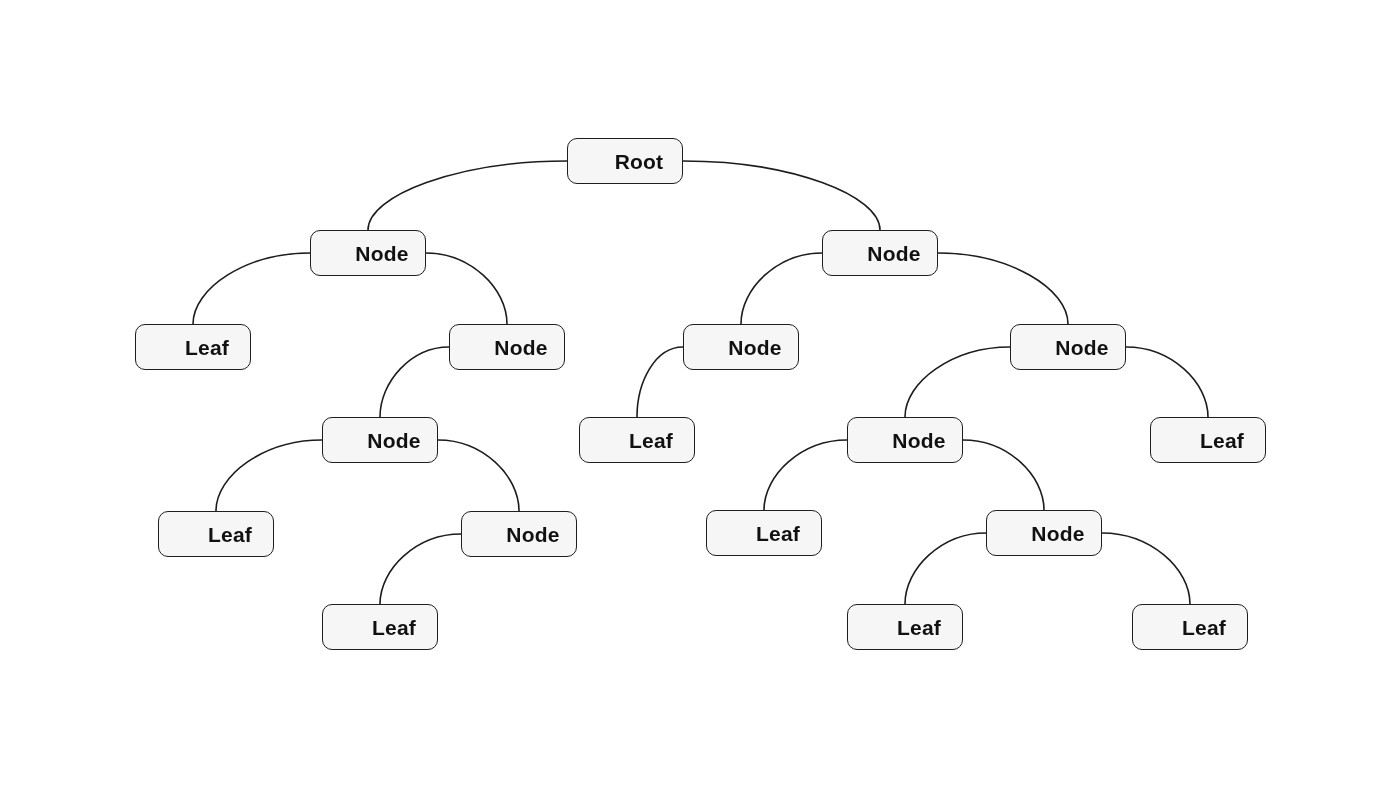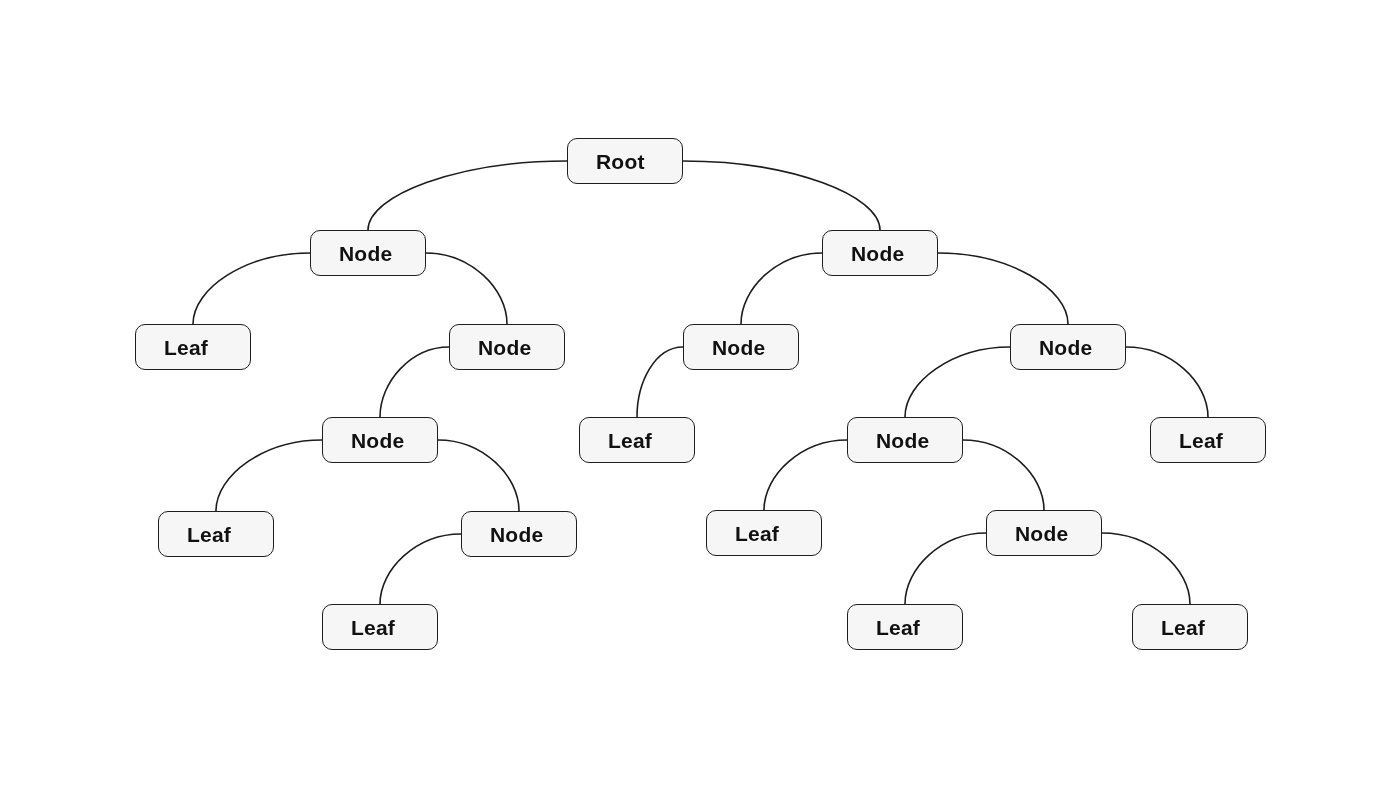--- a/index.html
+++ b/index.html
@@ -21,20 +21,21 @@
     top: 0;
     width: 1400px;
     height: 788px;
     display: block;
   }
   .tree-node {
     position: absolute;
     box-sizing: border-box;
     display: flex;
     align-items: center;
+    justify-content: center;
     border-style: solid;
     background-clip: padding-box;
     padding-left: 28px;
   }
   .tree-node span {
     font-weight: 700;
     line-height: 1;
     letter-spacing: 0.2px;
     user-select: none;
   }

